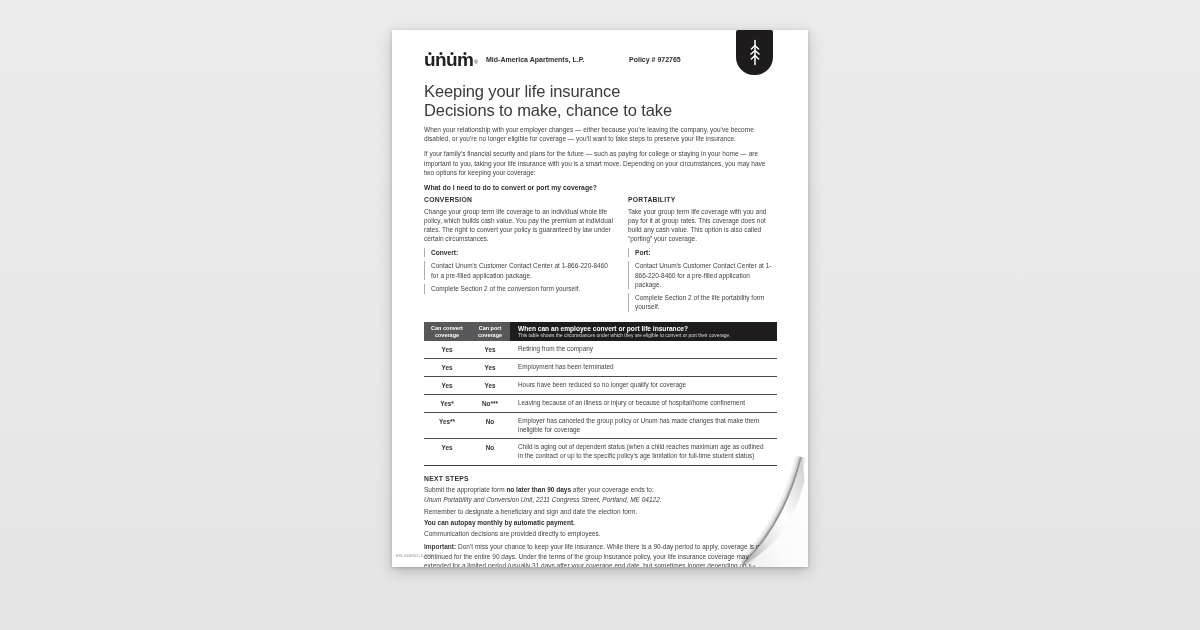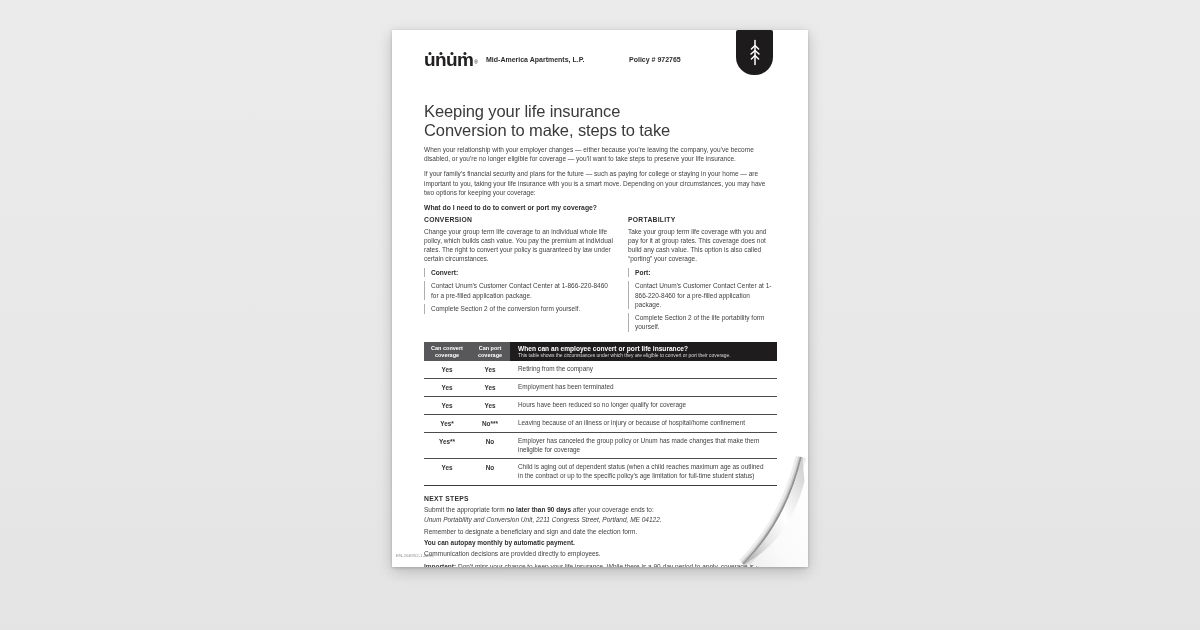--- a/index.html
+++ b/index.html
@@ -27,21 +27,21 @@
   .logo .reg{font-size:5px;font-weight:400;vertical-align:top;position:relative;top:3px;margin-left:1px;}
   .company{position:absolute;left:62px;top:8px;font-size:7px;font-weight:700;color:#2d2d2d;}
   .policy{position:absolute;left:205px;top:8px;font-size:7px;font-weight:700;color:#2d2d2d;}
   .badge{
     position:absolute;top:0;right:35px;width:37px;height:45px;
     background:#1d1b1c;border-radius:2px 2px 18px 18px;
     display:flex;align-items:center;justify-content:center;z-index:3;
   }
 
   
-  .title{margin:28px 0 0;font-size:16.5px;line-height:18.5px;font-weight:400;color:#3a3a3a;letter-spacing:-0.1px;}
+  .title{margin:8px 0 0;font-size:16.5px;line-height:18.5px;font-weight:400;color:#3a3a3a;letter-spacing:-0.1px;}
   .intro-p{margin:6px 0 0;font-size:6.5px;line-height:1.42;color:#414141;}
   .question{margin:7px 0 0;font-size:6.8px;font-weight:700;color:#2e2e2e;}
 
   
   .cols{display:flex;margin-top:5px;}
   .col-left{width:190px;margin-right:14px;flex:none;}
   .col-right{flex:1;}
   .col-h{font-size:6.8px;font-weight:700;letter-spacing:.25px;color:#2e2e2e;margin-bottom:3.5px;}
   .col-body{font-size:6.5px;line-height:1.42;color:#414141;}
   .sub{font-size:6.6px;font-weight:700;color:#2e2e2e;border-left:1px solid #aeaeae;padding:1px 0 1px 6px;margin-top:5px;}
@@ -77,21 +77,21 @@
 <div class="canvas">
   <div class="page">
     <div class="content">
 
       <div class="doc-header">
         <div class="logo"><span class="lg">u</span><span class="lg">n</span><span class="lg">u</span><span class="lg">m</span><span class="reg">®</span></div>
         <div class="company">Mid-America Apartments, L.P.</div>
         <div class="policy">Policy # 972765</div>
       </div>
 
-      <h1 class="title"><span>Keeping your life insurance</span><br><span>Conversion to make, steps to take</span></h1>
+      <h1 class="title"><span>Keeping your life insurance</span><br><span>Decisions to make, chance to take</span></h1>
 
       <p class="intro-p">When your relationship with your employer changes — either because you’re leaving the company, you’ve become disabled, or you’re no longer eligible for coverage — you’ll want to take steps to preserve your life insurance.</p>
       <p class="intro-p">If your family’s financial security and plans for the future — such as paying for college or staying in your home — are important to you, taking your life insurance with you is a smart move. Depending on your circumstances, you may have two options for keeping your coverage:</p>
 
       <div class="question">What do I need to do to convert or port my coverage?</div>
 
       <div class="cols">
         <div class="col-left">
           <div class="col-h">CONVERSION</div>
           <div class="col-body">Change your group term life coverage to an individual whole life policy, which builds cash value. You pay the premium at individual rates. The right to convert your policy is guaranteed by law under certain circumstances.</div>

